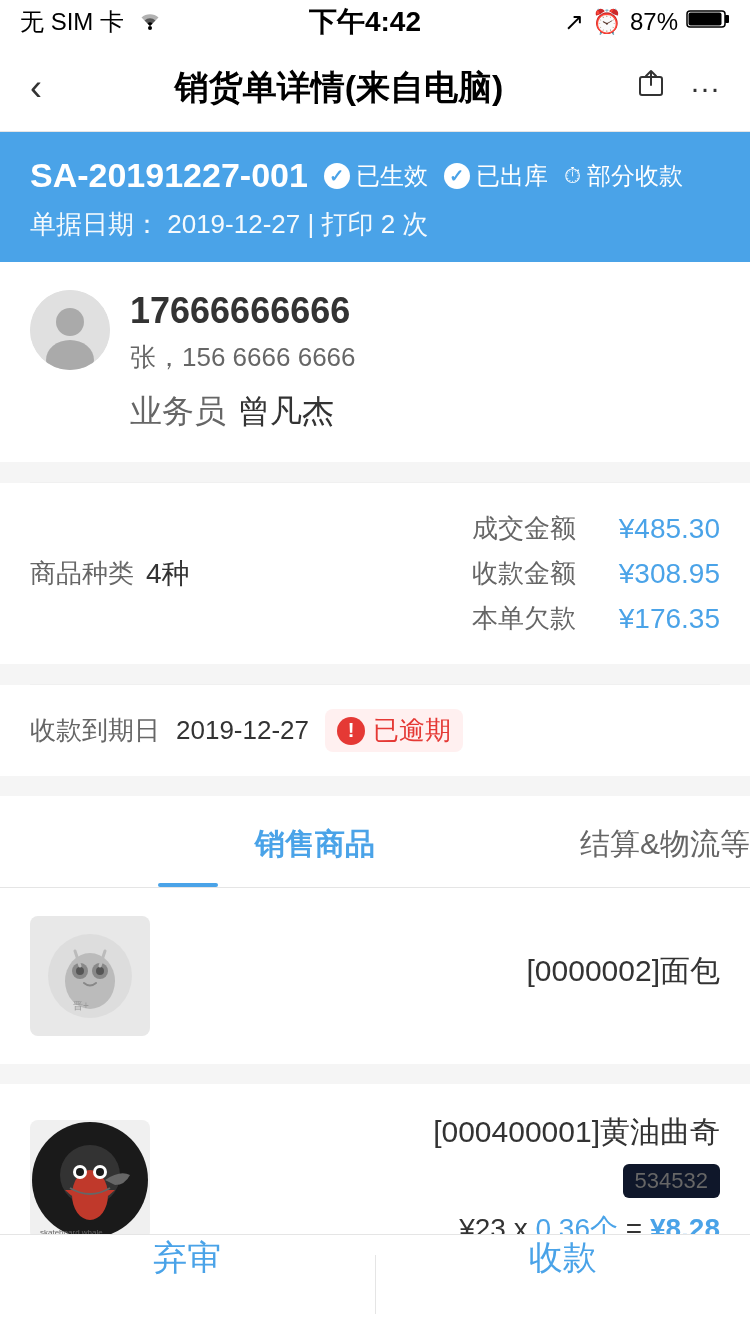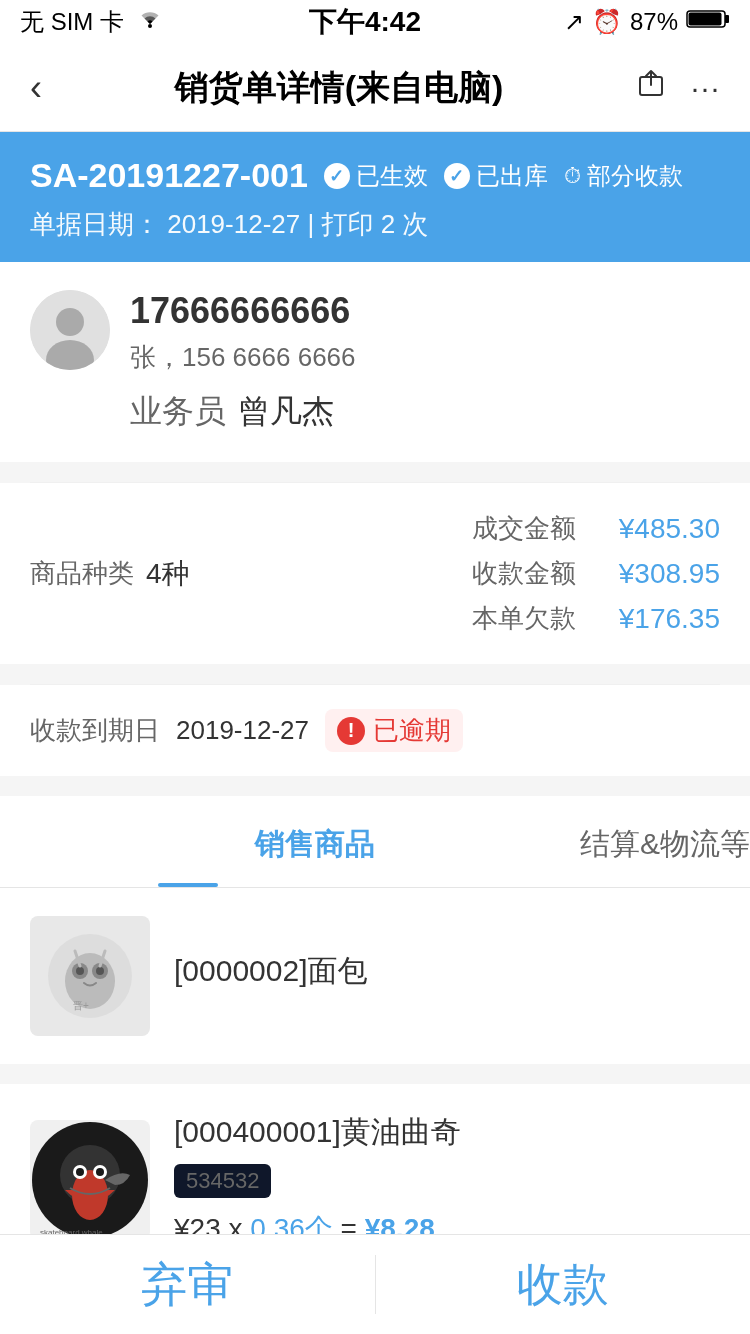--- a/index.html
+++ b/index.html
@@ -18,21 +18,21 @@
       background: #fff;
       display: flex;
       align-items: center;
       justify-content: space-between;
       padding: 0 20px;
       font-size: 24px;
       font-weight: 500;
     }
     .status-bar-left {
       display: flex;
-      align-items: flex-start;
+      align-items: center;
       gap: 10px;
     }
     .status-bar-center {
       font-size: 28px;
       font-weight: 600;
     }
     .status-bar-right {
       display: flex;
       align-items: center;
       gap: 8px;
@@ -285,20 +285,21 @@
       background: #f0f0f0;
       border-radius: 8px;
       flex-shrink: 0;
       display: flex;
       align-items: center;
       justify-content: center;
       overflow: hidden;
     }
     .product-info {
       flex: 1;
+      text-align: right;
     }
     .product-name {
       font-size: 30px;
       color: #333;
       font-weight: 500;
       margin-bottom: 10px;
     }
     .product-badge {
       display: inline-block;
       background: #0f172a;
@@ -327,23 +328,23 @@
       left: 0;
       width: 750px;
       height: 100px;
       background: #fff;
       border-top: 1px solid #e5e5e5;
       display: flex;
     }
     .bottom-btn {
       flex: 1;
       display: flex;
-      align-items: center;
-      justify-content: center;
-      font-size: 46px;
+      align-items: flex-start;
+      justify-content: center;
+      font-size: 34px;
       font-weight: 500;
     }
     .bottom-btn.cancel { color: #4AA3E8; }
     .bottom-btn.confirm { color: #4AA3E8; }
     .bottom-divider {
       width: 1px;
       background: #e5e5e5;
       margin: 20px 0;
     }
 

